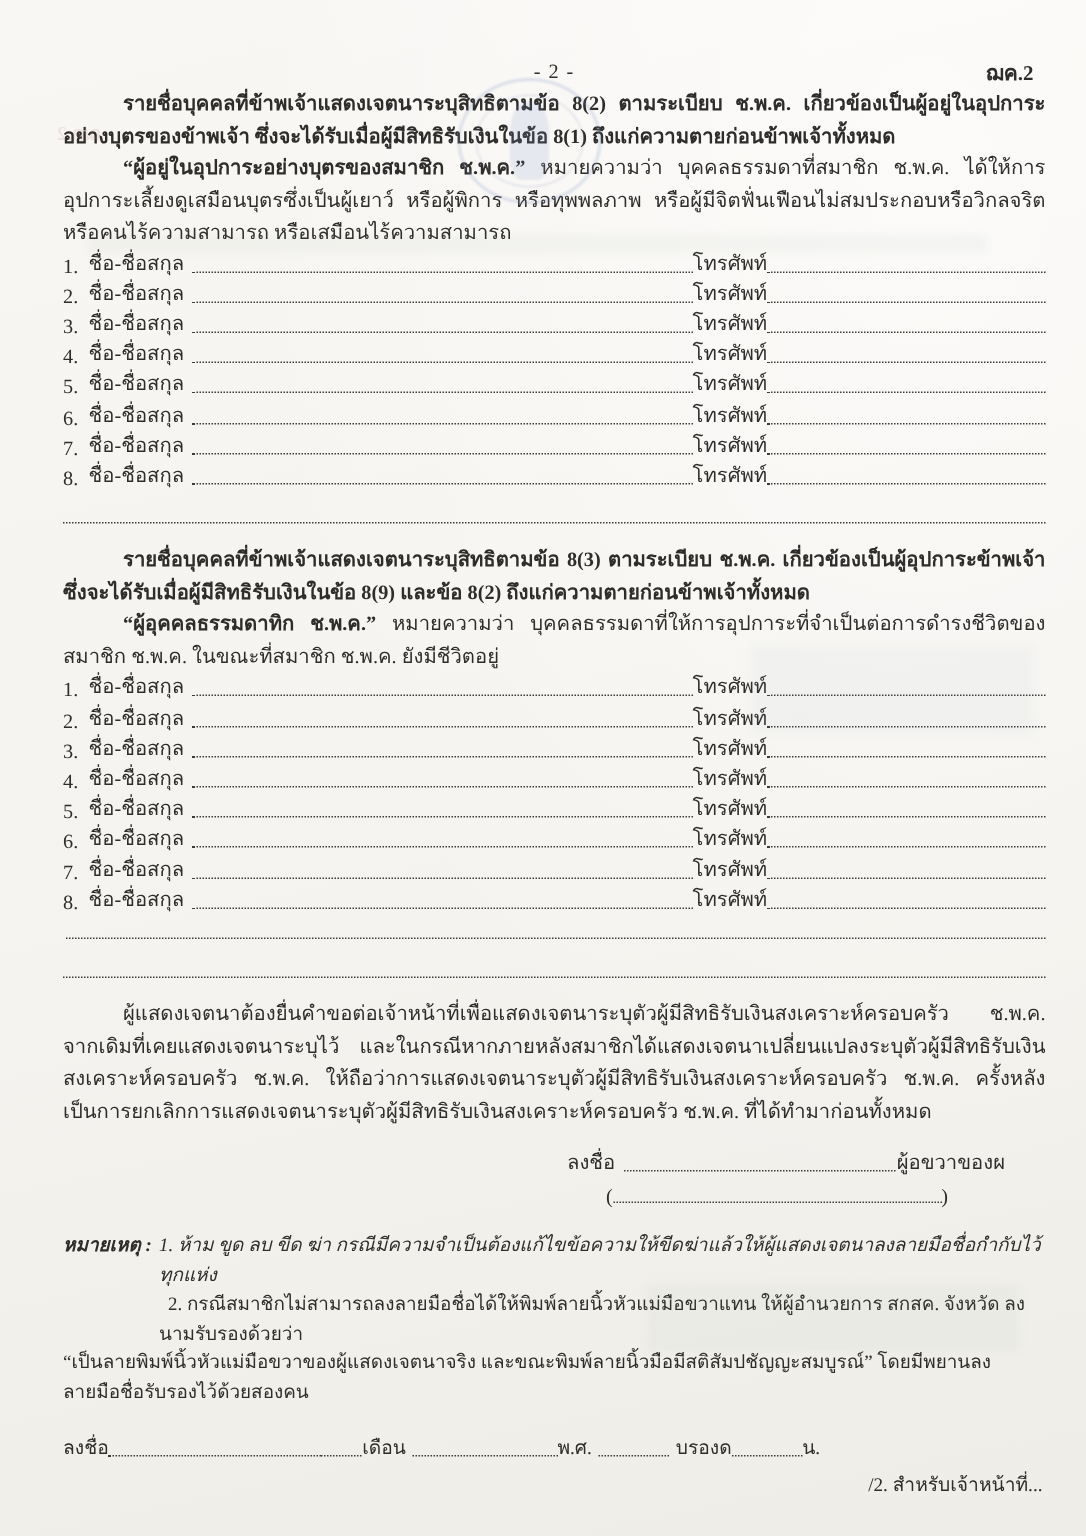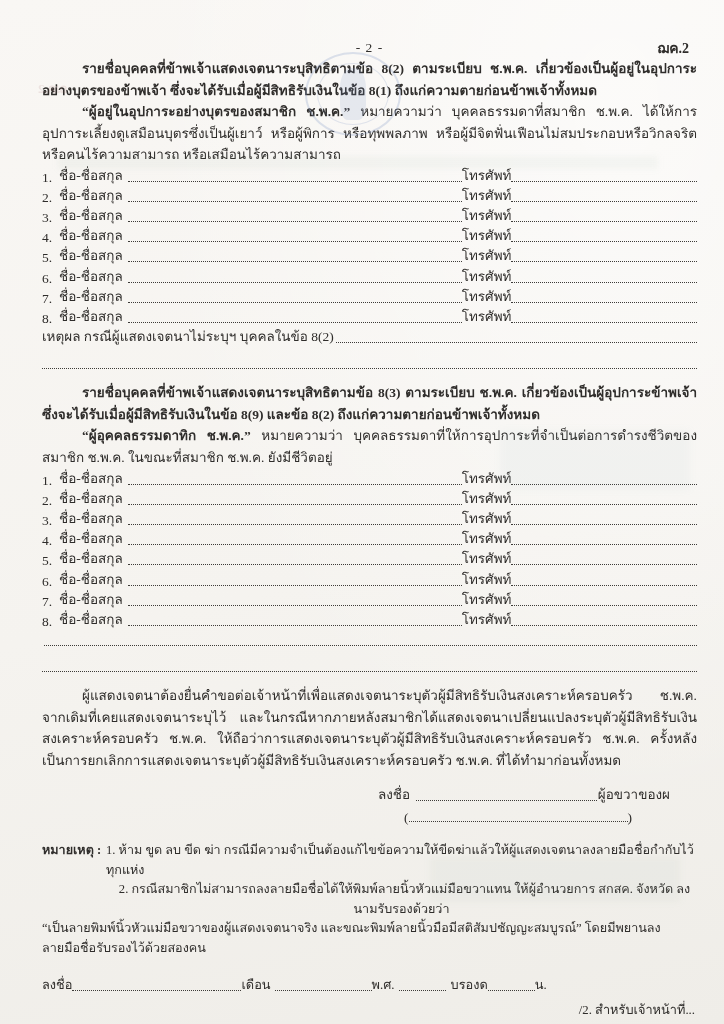--- a/index.html
+++ b/index.html
@@ -65,23 +65,23 @@
   
   .sig-block { margin:12px 0 0 336px; width:292px; }
   .sig-row { display:flex; align-items:flex-end; height:21.5px; }
   .sig-row .dots { flex:1; margin:0 1px 4px 6px; }
   .paren-row { display:flex; align-items:flex-end; height:21.5px; width:228px; margin-left:26px; }
   .paren-row .dots { flex:1; margin-bottom:4px; }
 
   
   .notes { margin-top:15px; font-size:12.6px; line-height:19.5px; }
   .notes-line { display:flex; }
-  .notes-label { font-weight:bold; flex:0 0 64px; }
-  .notes-item { flex:1; }
-  .notes-indent { padding-left:64px;text-align:center; }
+  .notes-label { font-weight:bold; flex:0 0 64px;font-style:italic; }
+  .notes-item { flex:1;font-style:italic; }
+  .notes-indent { padding-left:64px; }
   .notes-cont { margin-left:6px; }
 
   
   .bottom-row { display:flex; align-items:flex-end; height:20px; width:556px; margin-top:17px; font-size:12.8px; }
   .bottom-row .dots { margin-bottom:4px; }
   .d-sign  { width:142px; }
   .d-day   { width:27px; }
   .d-month { width:97px; }
   .d-year  { width:47px; margin-right:5px; }
   .d-time  { width:47px; }
@@ -168,24 +168,20 @@
   </div>
 
   <div class="row">
     <span class="num">8.</span>
     <span>ชื่อ-ชื่อสกุล</span>
     <span class="dots name-dots"></span>
     <span>โทรศัพท์</span>
     <span class="dots phone-dots"></span>
   </div>
 </div>
-    <div class="row">
-      <span>เหตุผล กรณีผู้แสดงเจตนาไม่ระบุฯ บุคคลในข้อ 8(2)</span>
-      <span class="dots reason-dots"></span>
-    </div>
     <div class="row cont-row">
       <span class="dots"></span>
     </div>
   </div>
 
   <div>
     <p class="para b mt2">รายชื่อบุคคลที่ข้าพเจ้าแสดงเจตนาระบุสิทธิตามข้อ 8(3) ตามระเบียบ ช.พ.ค. เกี่ยวข้องเป็นผู้อุปการะข้าพเจ้า ซึ่งจะได้รับเมื่อผู้มีสิทธิรับเงินในข้อ 8(9) และข้อ 8(2) ถึงแก่ความตายก่อนข้าพเจ้าทั้งหมด</p>
     <p class="para"><b>“ผู้อุคคลธรรมดาทิก ช.พ.ค.”</b> <span>หมายความว่า บุคคลธรรมดาที่ให้การอุปการะที่จำเป็นต่อการดำรงชีวิตของสมาชิก ช.พ.ค. ในขณะที่สมาชิก ช.พ.ค. ยังมีชีวิตอยู่</span></p>
     <div>
   <div class="row">

